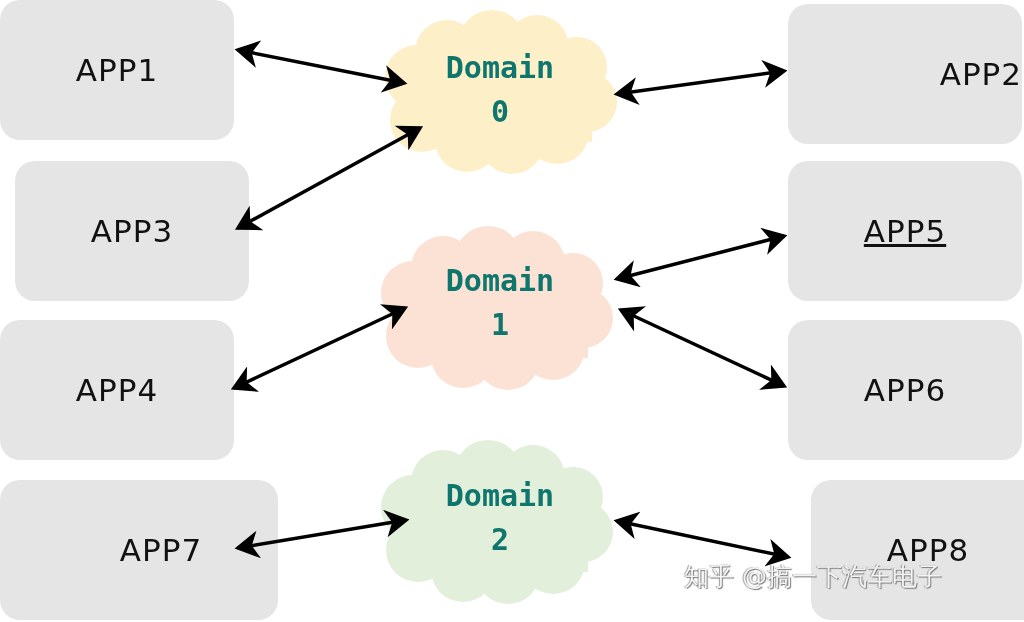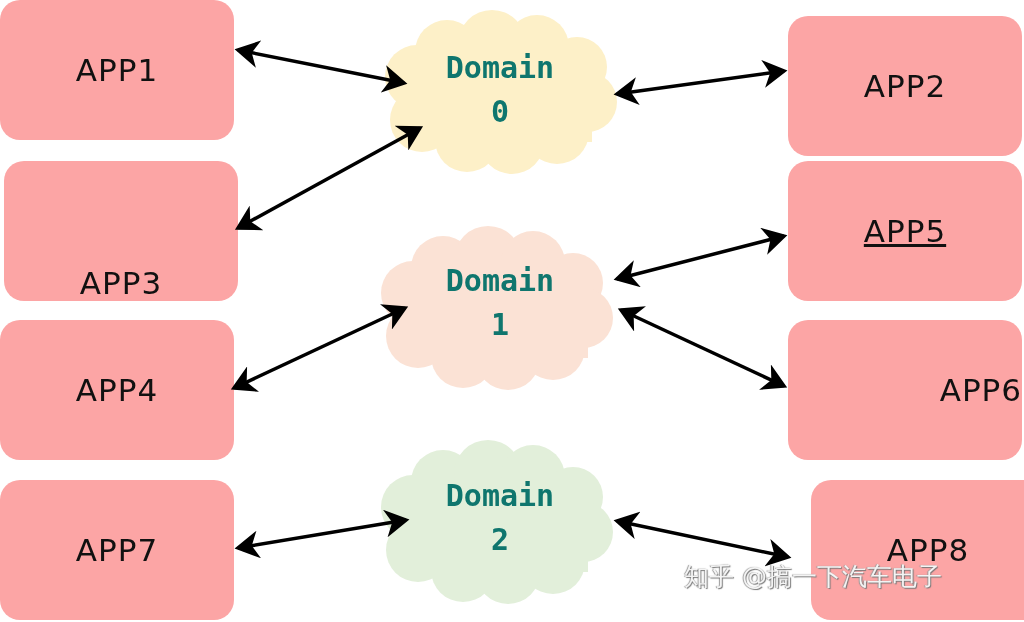--- a/index.html
+++ b/index.html
@@ -1,17 +1,17 @@
 <!DOCTYPE html>
 <html><head>
 <meta charset="utf-8">
 <style>
   html, body { margin:0; padding:0; background:#ffffff; }
   body { width:1024px; height:622px; position:relative; overflow:hidden; font-family:"DejaVu Sans", sans-serif; }
-  .app { position:absolute; width:234px; height:140px; background:#fca5a5; border-radius:20px;
+  .app { position:absolute; width:234px; height:140px; background:#e5e5e5; border-radius:20px;
          display:flex; align-items:center; justify-content:center;
          font-family:"DejaVu Sans", sans-serif; font-size:31px; color:#111; letter-spacing:1px; }
   svg.layer { position:absolute; left:0; top:0; }
   .domain-label { position:absolute; width:200px; text-align:center; font-family:"DejaVu Sans Mono", monospace;
          font-weight:bold; font-size:30px; line-height:44px; color:#0f766e; }
   .watermark { position:absolute; left:684px; top:560px; font-size:25px; color:#f4f4f4;
          text-shadow: 1px 1px 1px #777, -1px 0 1px #999; font-family:"DejaVu Sans", sans-serif; white-space:nowrap; }
 </style>
 </head>
 <body>
@@ -39,36 +39,36 @@
       <use href="#cloud"></use>
     </g>
   <g fill="#e2efda" transform="translate(368,452)">
       <use href="#cloud"></use>
     </g>
 </svg>
 
 <div class="app" style="left:0;top:0;">
     <span>APP1</span>
   </div>
-<div class="app" style="left:788px;top:16px;">
+<div class="app" style="left:788px;top:4px;justify-content:flex-end;">
     <span>APP2</span>
   </div>
-<div class="app" style="left:4px;top:161px;align-items:flex-end;">
+<div class="app" style="left:15px;top:161px;">
     <span>APP3</span>
   </div>
 <div class="app" style="left:0;top:320px;">
     <span>APP4</span>
   </div>
 <div class="app" style="left:788px;top:161px;text-decoration:underline;">
     <span>APP5</span>
   </div>
-<div class="app" style="left:788px;top:320px;justify-content:flex-end;">
+<div class="app" style="left:788px;top:320px;">
     <span>APP6</span>
   </div>
-<div class="app" style="left:0;top:480px;">
+<div class="app" style="left:0;top:480px;padding-left:44px;">
     <span>APP7</span>
   </div>
 <div class="app" style="left:788px;top:480px;margin-left:23px;">
     <span>APP8</span>
   </div>
 
 <div class="domain-label" style="left:400px;top:46px;">
   <div>Domain</div>
   <div>0</div>
 </div>

